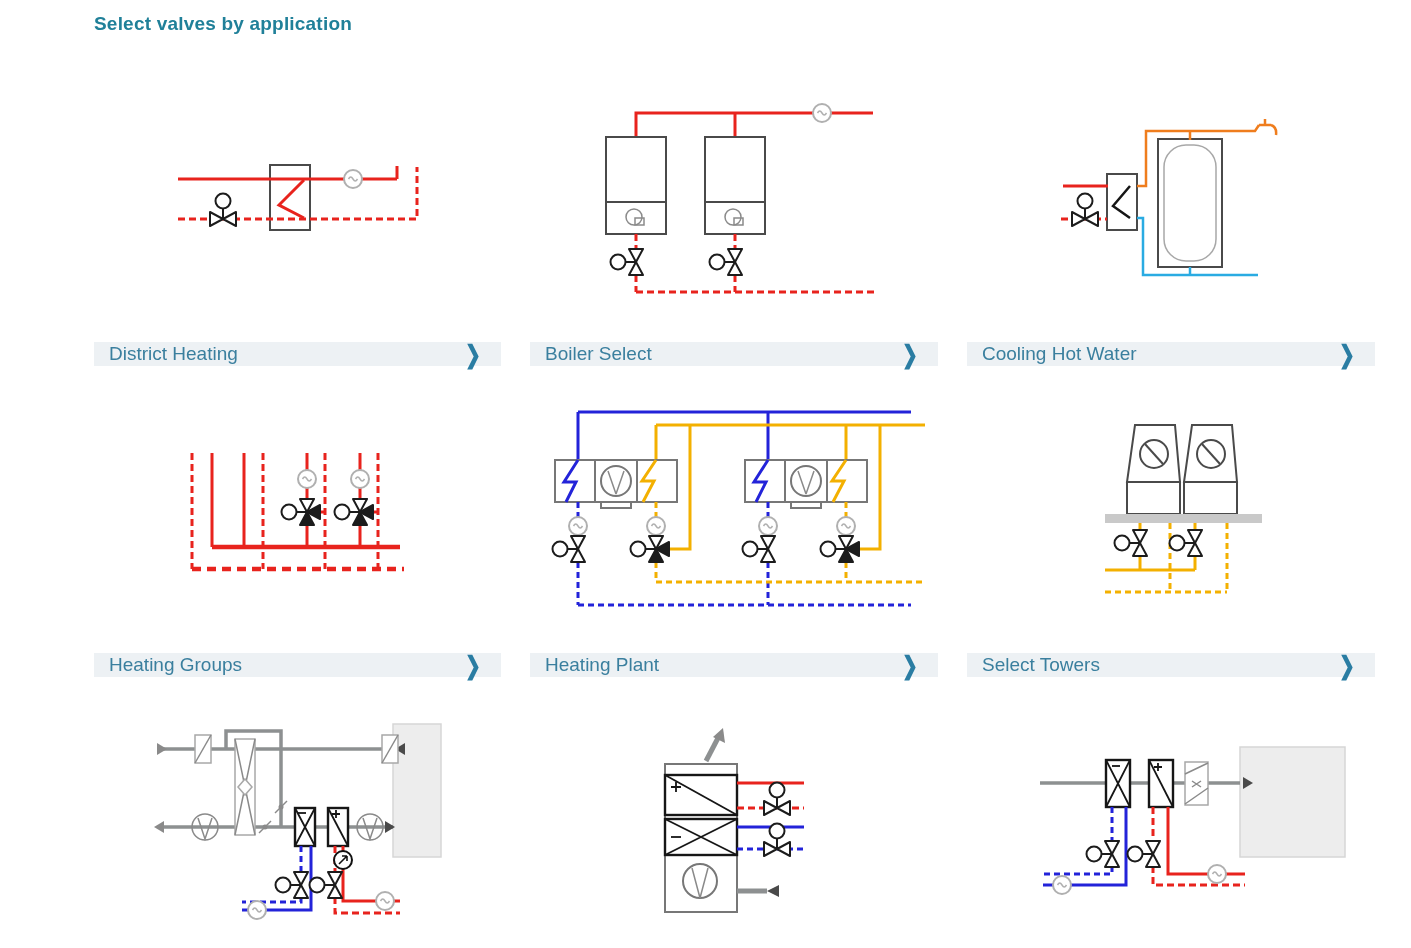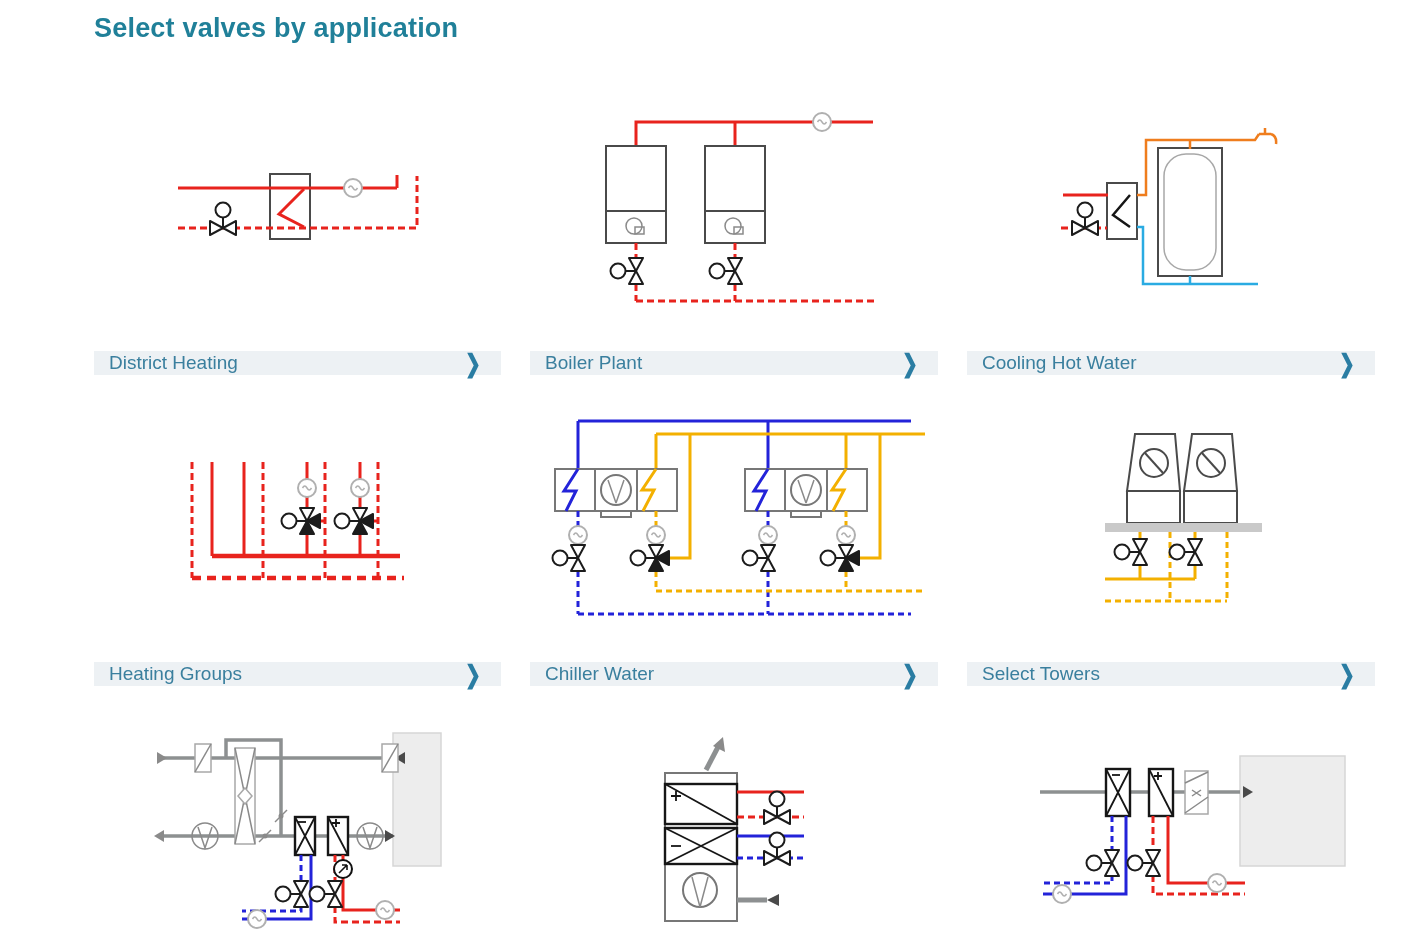--- a/index.html
+++ b/index.html
@@ -1,18 +1,18 @@
 <!DOCTYPE html>
 <html style="--title_teal: #208099; --label_teal: #3a7f9e; --chevron_teal: #2a7da3; --bar_bg: #edf1f4; --red: #e8231d; --blue: #2323d9; --yellow: #f3b000; --orange: #ef7d1d; --cyan: #2aabe2; --gray_line: #8d9091; --pump_gray: #b0b0b0; --room_fill: #ededed;"><head>
 <meta charset="utf-8">
 <style>
   html,body{margin:0;padding:0;}
   body{width:1411px;height:948px;overflow:hidden;background:#fff;font-family:"Liberation Sans",sans-serif;}
   .wrap{padding:13px 0 0 94px;}
-  .page-title{font-size:27px;font-weight:bold;color:var(--title_teal);margin:0 18px 12px 0;letter-spacing:.2px;}
+  .page-title{font-size:19px;font-weight:bold;color:var(--title_teal);margin:0 18px 12px 0;letter-spacing:.2px;}
   .grid{display:grid;grid-template-columns:407px 408px 408px;grid-template-rows:319px 311px 307px;column-gap:29px;}
   .card{display:flex;flex-direction:column;cursor:pointer;}
   .diagram{flex:1;position:relative;}
   svg.diag{display:block;width:100%;height:100%;}
   .bar{height:52px;background:var(--bar_bg);display:flex;align-items:center;justify-content:space-between;padding:0 20px 0 15px;box-sizing:border-box;margin-top:28px;}
   .lbl{color:var(--label_teal);font-size:19px;}
   .chev{color:var(--chevron_teal);font-size:19px;font-weight:bold;transform:scaleY(1.3);}
 
   
   .r  {stroke:var(--red);stroke-width:3;fill:none;}
@@ -127,21 +127,21 @@
             <use href="#burner" transform="translate(203,170)"></use>
           </g>
           <path d="M106,187 V202 M106,228 V245" class="rd"></path>
           <path d="M205,187 V202 M205,228 V245" class="rd"></path>
           <path d="M106,245 H345" class="rd"></path>
           <use href="#valve-v" transform="translate(106,215)"></use>
           <use href="#valve-v" transform="translate(205,215)"></use>
         </svg>
       </div>
       <div class="bar">
-        <span class="lbl">Boiler Plant</span>
+        <span class="lbl">Boiler Select</span>
         <span class="chev">❯</span>
       </div>
     </div>
 
     <div class="card">
       <div class="diagram">
         <svg class="diag" viewBox="0 0 408 267">
           <g>
             <rect x="191" y="92" width="64" height="128" class="box"></rect>
             <rect x="197" y="98" width="52" height="116" rx="22" class="boxl"></rect>
@@ -231,21 +231,21 @@
           <use href="#pump" transform="translate(126,160)"></use>
           <use href="#pump" transform="translate(238,160)"></use>
           <use href="#pump" transform="translate(316,160)"></use>
           <use href="#valve-v" transform="translate(48,183)"></use>
           <use href="#valve-v" transform="translate(238,183)"></use>
           <use href="#valve-3" transform="translate(126,183)"></use>
           <use href="#valve-3" transform="translate(316,183)"></use>
         </svg>
       </div>
       <div class="bar">
-        <span class="lbl">Chiller Water</span>
+        <span class="lbl">Heating Plant</span>
         <span class="chev">❯</span>
       </div>
     </div>
 
     <div class="card">
       <div class="diagram">
         <svg class="diag" viewBox="0 0 408 259">
           <g>
             <path d="M168,59 H208 L213,116 H160 Z" class="box"></path>
             <rect x="160" y="116" width="53" height="32" class="box"></rect>

